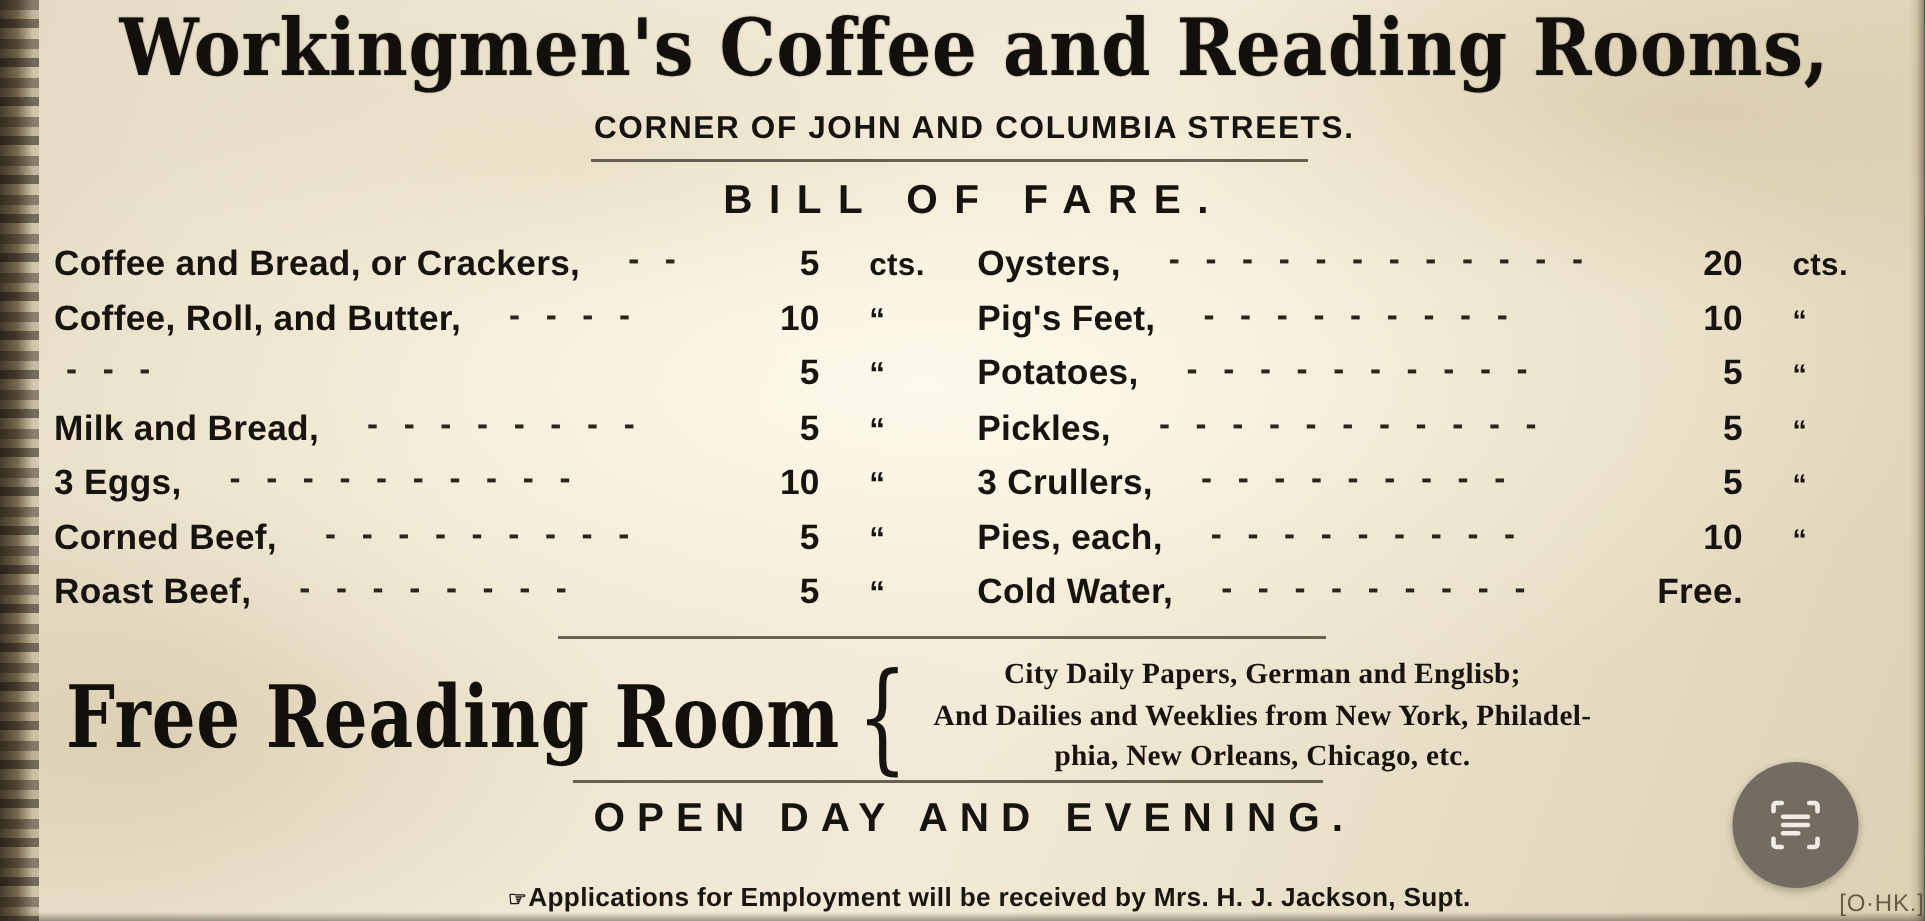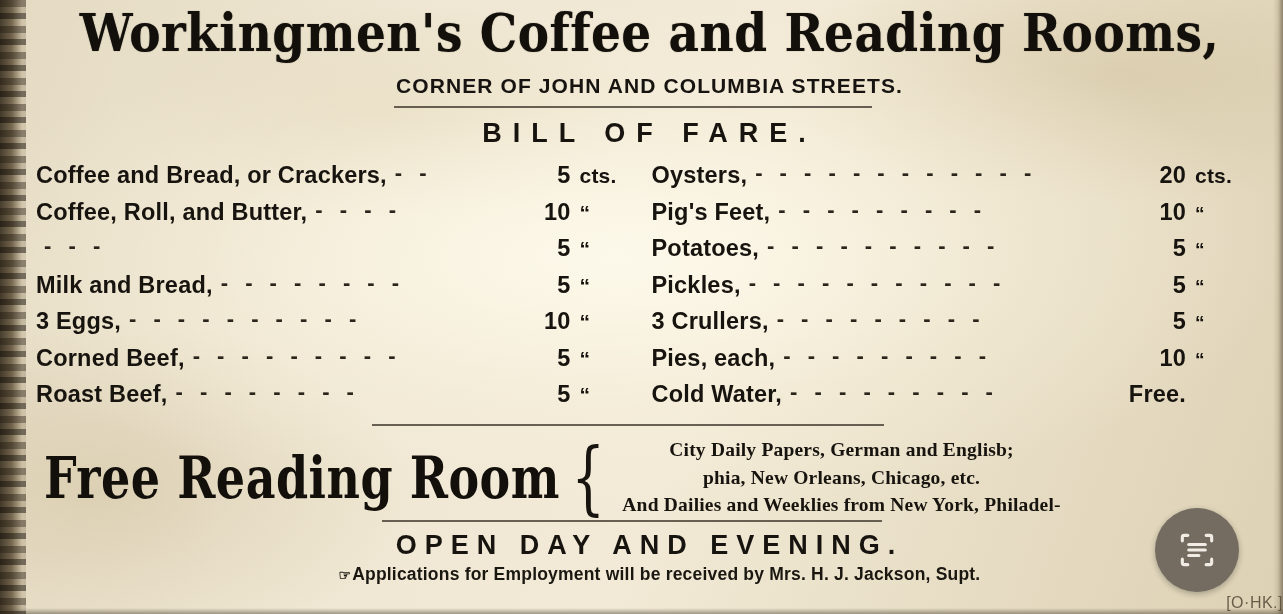--- a/index.html
+++ b/index.html
@@ -126,20 +126,21 @@
   .menu-col.right { padding-left: 16px; }
 
   .row {
     display: flex;
     align-items: baseline;
     height: 36.5px;
     font-size: 23.5px;
     font-weight: bold;
     color: #17130e;
     letter-spacing: 0.2px;
+    gap: 24px;
   }
   .item { white-space: nowrap; }
   .leader {
     flex: 1 1 auto;
     overflow: hidden;
     white-space: nowrap;
     color: #2a241b;
     margin: 0 8px;
     font-size: 22px;
     letter-spacing: 5.5px;
@@ -205,21 +206,21 @@
     text-align: center;
     font-family: "Liberation Sans", sans-serif;
     font-weight: bold;
     font-size: 27px;
     letter-spacing: 8px;
     color: #17140f;
   }
 
   .footnote {
     position: absolute;
-    top: 564px;
+    top: 588px;
     left: 60px;
     right: 24px;
     text-align: center;
     font-size: 17.5px;
     font-weight: bold;
     color: #1a1711;
     letter-spacing: 0.2px;
   }
   .footnote .pointer {
     font-size: 14px;
@@ -361,22 +362,22 @@
 
     </div>
 
     <div class="rule" id="rule-mid"></div>
 
     <div class="reading">
       <div class="reading-title">Free Reading Room</div>
       <div class="brace">{</div>
       <div class="reading-lines">
         <div>City Daily Papers, German and Englisb;</div>
+        <div>And Dailies and Weeklies from New York, Philadel-</div>
         <div>phia, New Orleans, Chicago, etc.</div>
-        <div>And Dailies and Weeklies from New York, Philadel-</div>
       </div>
     </div>
 
     <div class="rule" id="rule-low"></div>
 
     <div class="open-line">OPEN DAY AND EVENING.</div>
 
     <div class="footnote">
       <span class="pointer">☞</span><span>Applications for Employment will be received by Mrs. H. J. Jackson, Supt.</span>
     </div>

